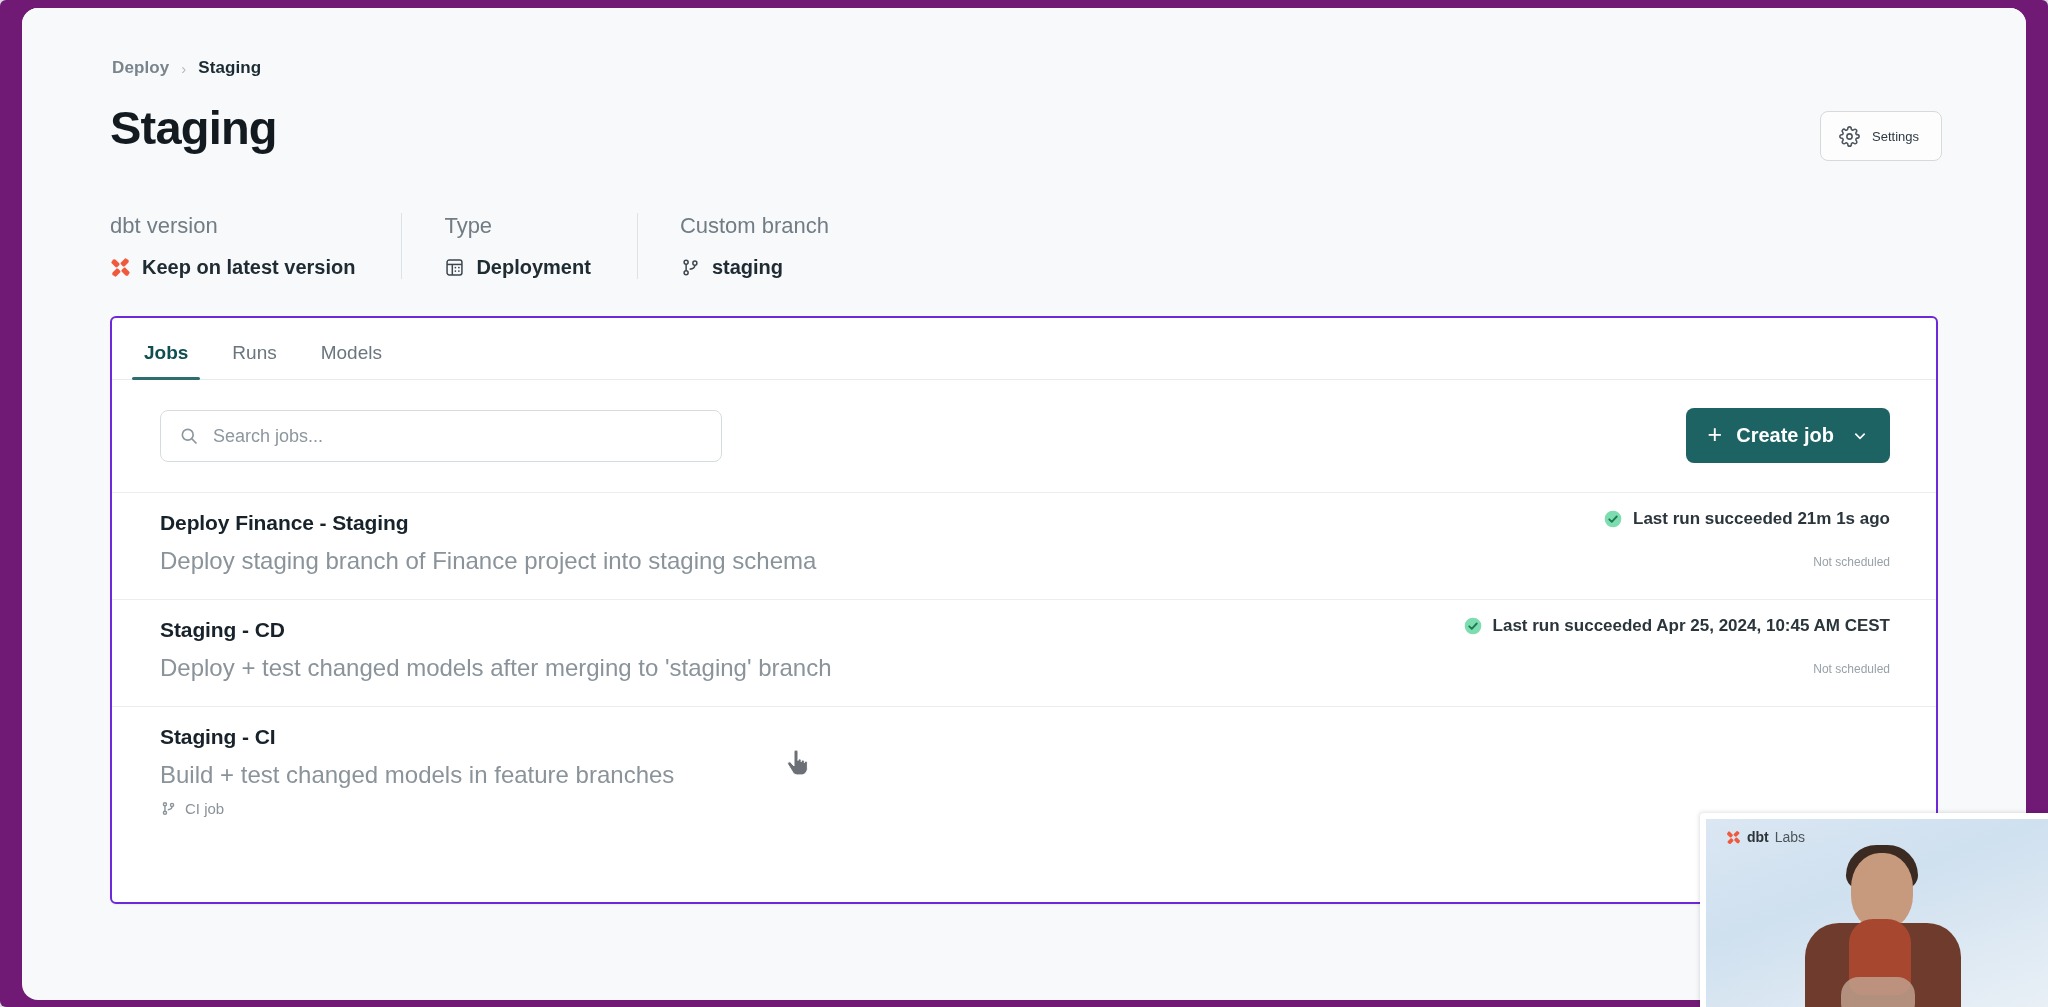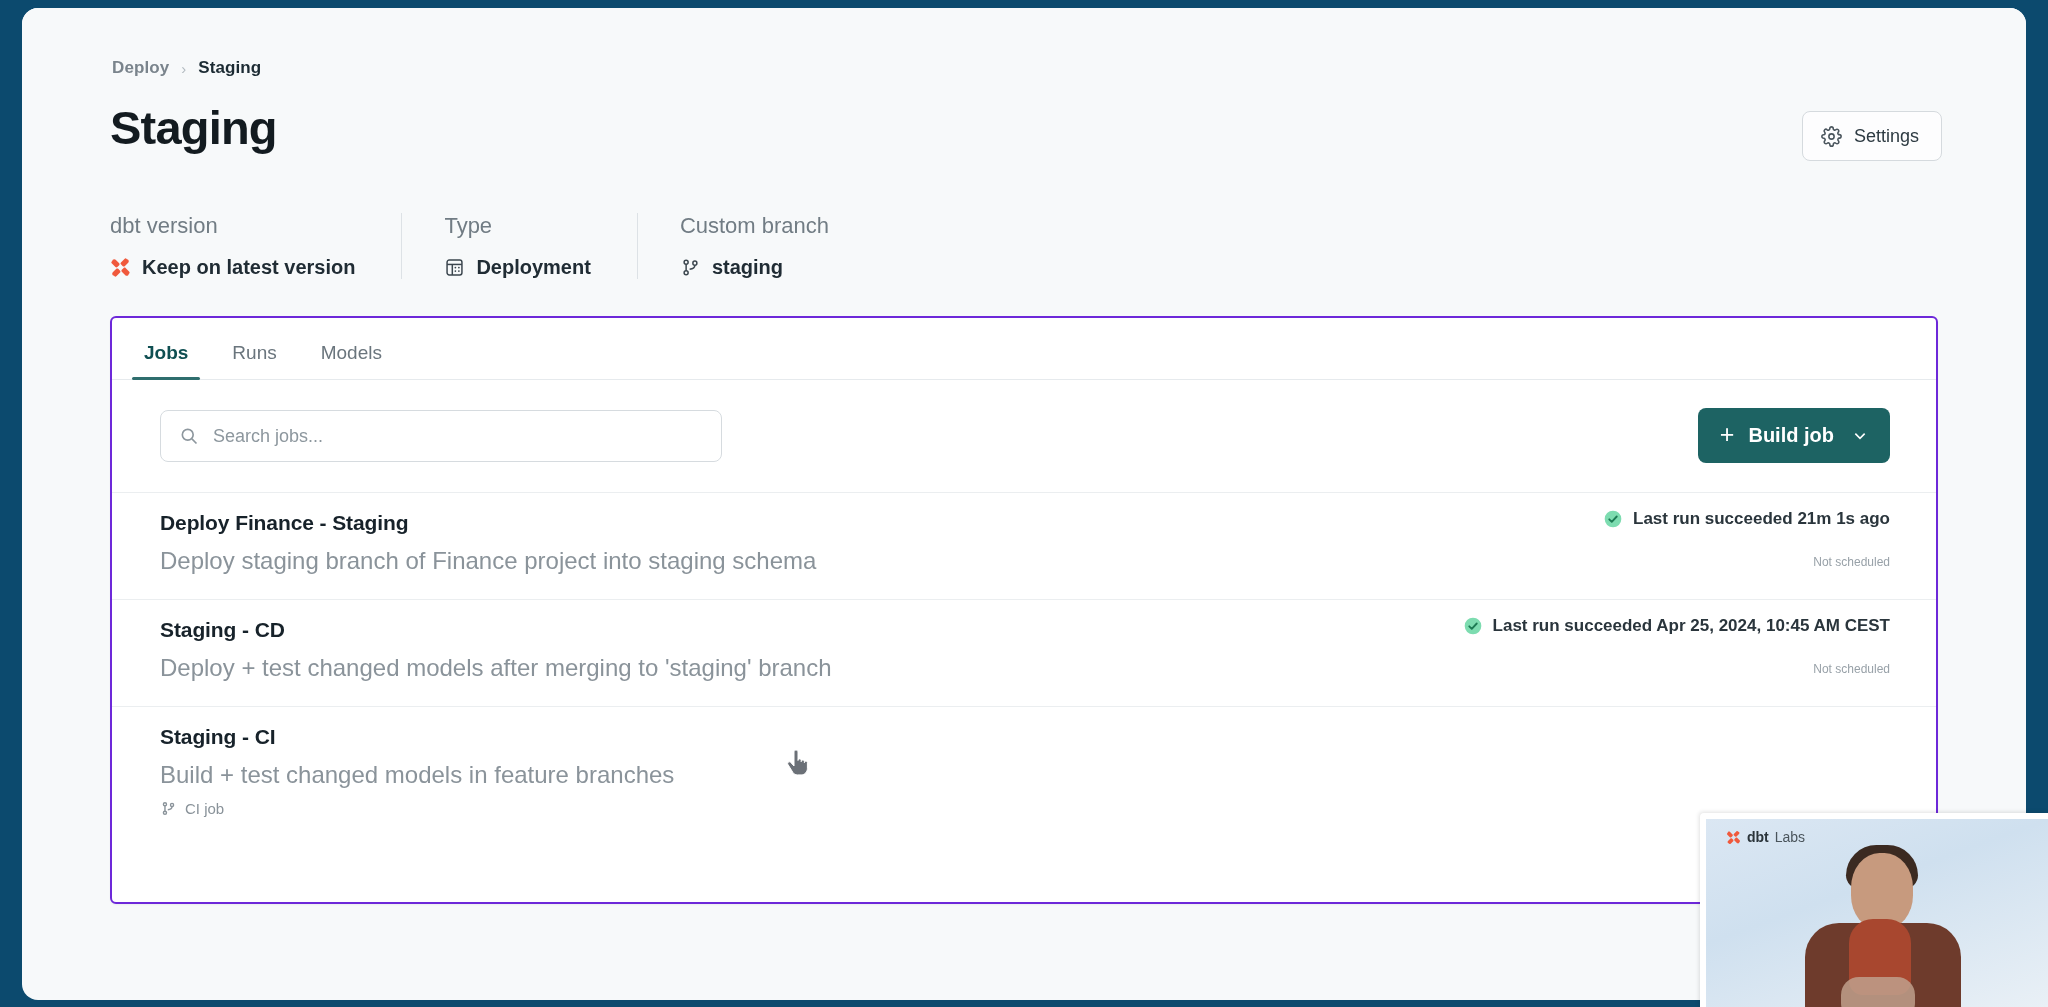--- a/index.html
+++ b/index.html
@@ -6,21 +6,22 @@
   html, body {
     width: 2048px; height: 1007px;
     background: #d9dde1;
     font-family: "Liberation Sans", sans-serif;
     overflow: hidden;
   }
   #screen {
     position: absolute;
     left: 0; top: 0;
     width: 2048px; height: 1007px;
-    background: #0c4a6e;
+    background: #701a75;
+    border-radius: 6px;
   }
   
   #app {
     position: absolute;
     left: 22px; top: 8px;
     width: 2004px; height: 992px;
     background: #f7f9fa;
     border-radius: 16px;
     overflow: hidden;
   }
@@ -53,21 +54,21 @@
 
   .settings-btn {
     position: absolute;
     right: 84px; top: 103px;
     height: 50px;
     padding: 0 22px 0 18px;
     display: flex; align-items: center; gap: 12px;
     background: #fdfdfe;
     border: 1px solid #d5dade;
     border-radius: 8px;
-    font-size: 18px;
+    font-size: 13px;
     color: #2d3a42;
     cursor: pointer;
   }
   .settings-btn .gear { width: 21px; height: 21px; display: block; }
 
   
   .meta-row {
     position: absolute;
     left: 88px; top: 205px;
     display: flex; align-items: stretch;
@@ -375,21 +376,21 @@
             <svg class="mag" viewBox="0 0 24 24" fill="none" stroke="#8d979e" stroke-width="2">
               <circle cx="10.5" cy="10.5" r="6.5"></circle>
               <path d="M15.5 15.5L21 21"></path>
             </svg>
           </span>
           <input class="search-input" type="text" placeholder="Search jobs..." style="">
         </div>
 
         <button class="create-btn">
           <span class="plus">+</span>
-          <span>Build job</span>
+          <span>Create job</span>
           <span>
             <svg class="chev" viewBox="0 0 24 24" fill="none" stroke="#ffffff" stroke-width="2.4">
               <path d="M5 8.5L12 15.5L19 8.5"></path>
             </svg>
           </span>
         </button>
       </div>
 
       <div class="job-row">
         <div class="job-left">

